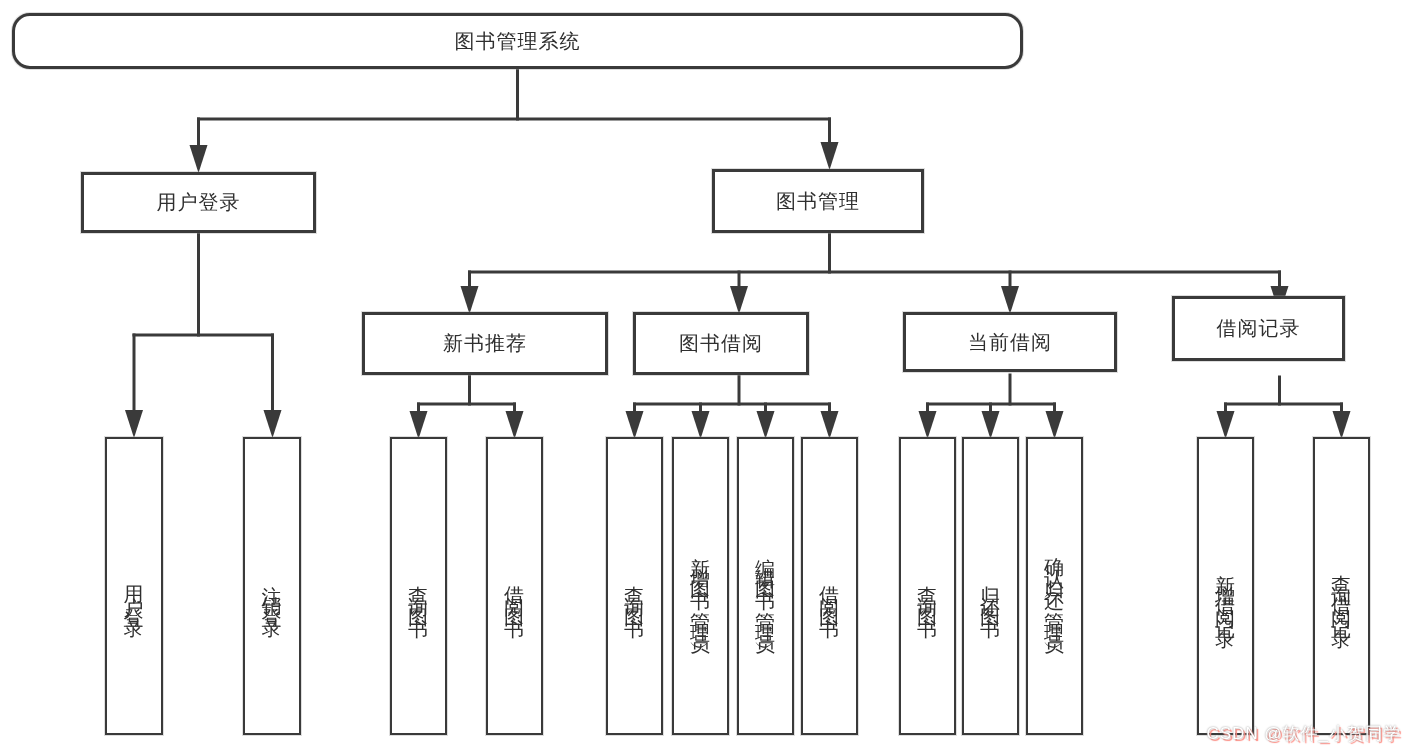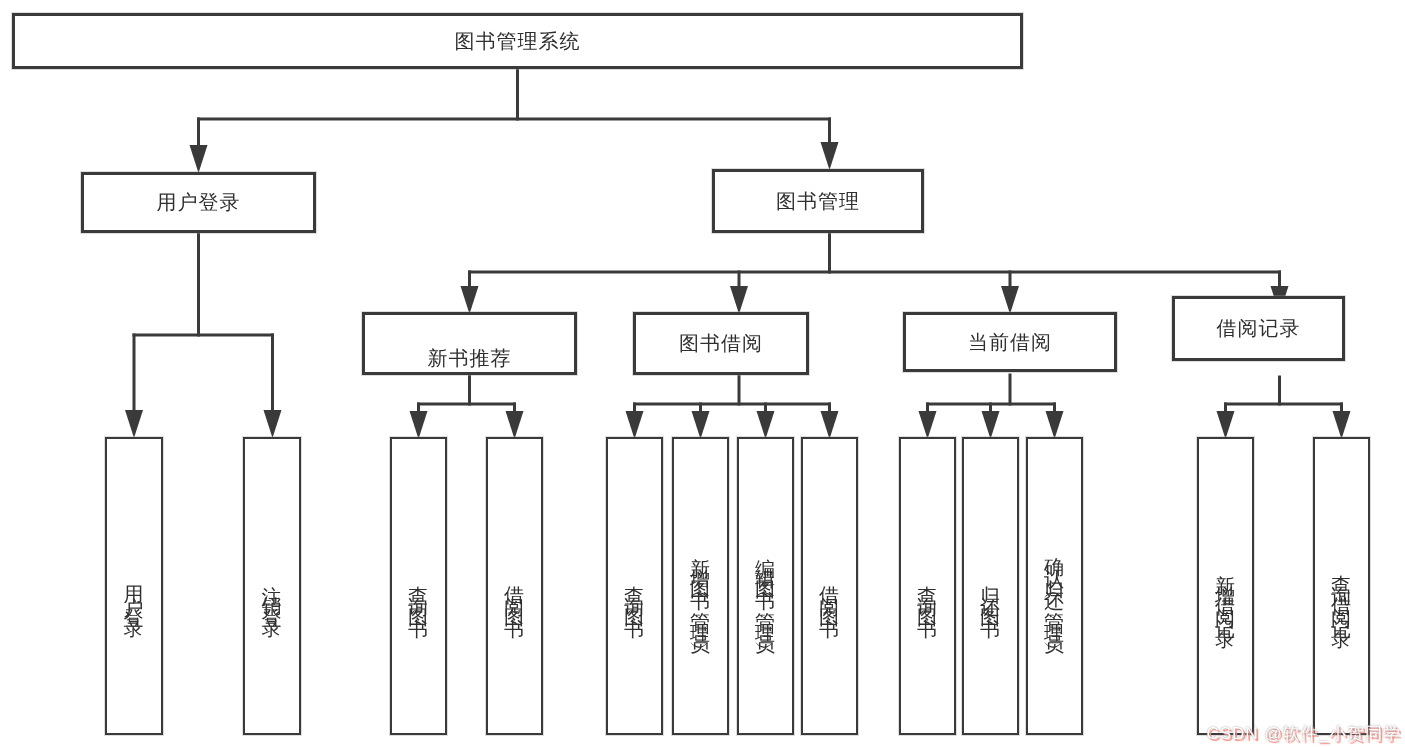--- a/index.html
+++ b/index.html
@@ -131,32 +131,32 @@
     <g>
       <line x1="1279.5" y1="377" x2="1279.5" y2="404"></line>
       <line x1="1225.5" y1="404" x2="1341.5" y2="404"></line>
       <line x1="1225.5" y1="404" x2="1225.5" y2="417"></line>
       <polygon points="1216.5,411 1234.5,411 1225.5,439"></polygon>
       <line x1="1341.5" y1="404" x2="1341.5" y2="417"></line>
       <polygon points="1332.5,411 1350.5,411 1341.5,439"></polygon>
     </g>
   </svg>
 
-  <div class="node" style="left:12px;top:13px;width:1011px;height:56px;">
+  <div class="node" style="left:12px;top:13px;width:1011px;height:56px;border-radius:18px;">
     <span>图书管理系统</span>
   </div>
 
   <div class="node" style="left:81px;top:172px;width:235px;height:61px;">
     <span>用户登录</span>
   </div>
   <div class="node" style="left:712px;top:169px;width:212px;height:64px;">
     <span>图书管理</span>
   </div>
 
-  <div class="node" style="left:362px;top:312px;width:215px;height:63px;align-items:flex-end;">
+  <div class="node" style="left:362px;top:312px;width:246px;height:63px;">
     <span>新书推荐</span>
   </div>
   <div class="node" style="left:633px;top:312px;width:176px;height:63px;">
     <span>图书借阅</span>
   </div>
   <div class="node" style="left:903px;top:312px;width:214px;height:60px;">
     <span>当前借阅</span>
   </div>
   <div class="node" style="left:1172px;top:296px;width:173px;height:65px;">
     <span>借阅记录</span>

